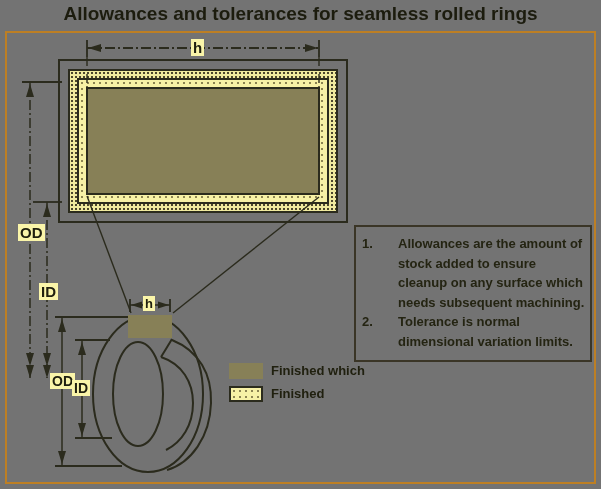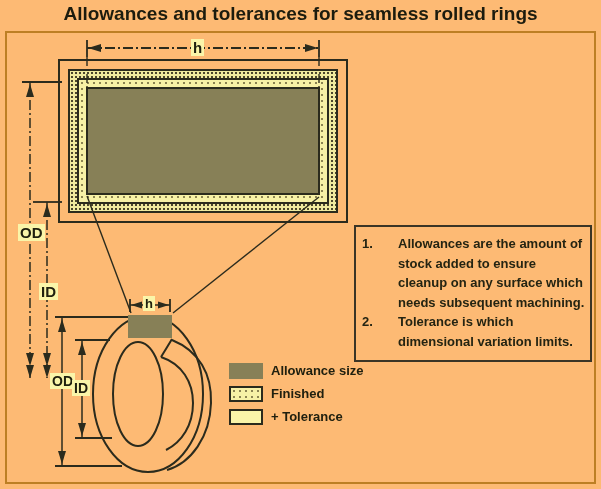--- a/index.html
+++ b/index.html
@@ -1,18 +1,18 @@
 <!DOCTYPE html>
 <html><head>
 <meta charset="utf-8">
 <style>
   html,body{margin:0;padding:0;}
   .canvas{
     position:relative; width:601px; height:489px;
-    background:#fdba74; overflow:hidden;
+    background:#737373; overflow:hidden;
     font-family:"Liberation Sans", sans-serif;
     color:#20200f;
   }
   .title{
     position:absolute; left:0; top:3px; width:601px;
     text-align:center; font-size:19px; font-weight:bold; color:#1c1c0e;
     letter-spacing:0px;
   }
   .frame{
     position:absolute; left:5px; top:31px; width:587px; height:449px;
@@ -132,36 +132,32 @@
   <div class="dimlabel lbl-h-top">h</div>
   <div class="dimlabel lbl-od-top">OD</div>
   <div class="dimlabel lbl-id-top">ID</div>
   <div class="dimlabel lbl-od-bot">OD</div>
   <div class="dimlabel lbl-id-bot">ID</div>
   <div class="dimlabel lbl-h-ring">h</div>
 
   <div class="legend">
     <div class="legend-row">
       <span class="swatch swatch-finished"></span>
-      <span class="legend-label">Allowance size</span>
+      <span class="legend-label">Finished which</span>
     </div>
     <div class="legend-row">
       <span class="swatch swatch-allow"></span>
       <span class="legend-label">Finished</span>
-    </div>
-    <div class="legend-row">
-      <span class="swatch swatch-plus"></span>
-      <span class="legend-label">+ Tolerance</span>
     </div>
   </div>
 
   <div class="notes">
     <div class="note-item">
       <span class="note-num">1.</span>
       <span class="note-text">Allowances are the amount of stock added to ensure cleanup on any surface which needs subsequent machining.</span>
     </div>
     <div class="note-item">
       <span class="note-num">2.</span>
-      <span class="note-text">Tolerance is which dimensional variation limits.</span>
+      <span class="note-text">Tolerance is normal dimensional variation limits.</span>
     </div>
   </div>
 
 </div>
 
 </body></html>

